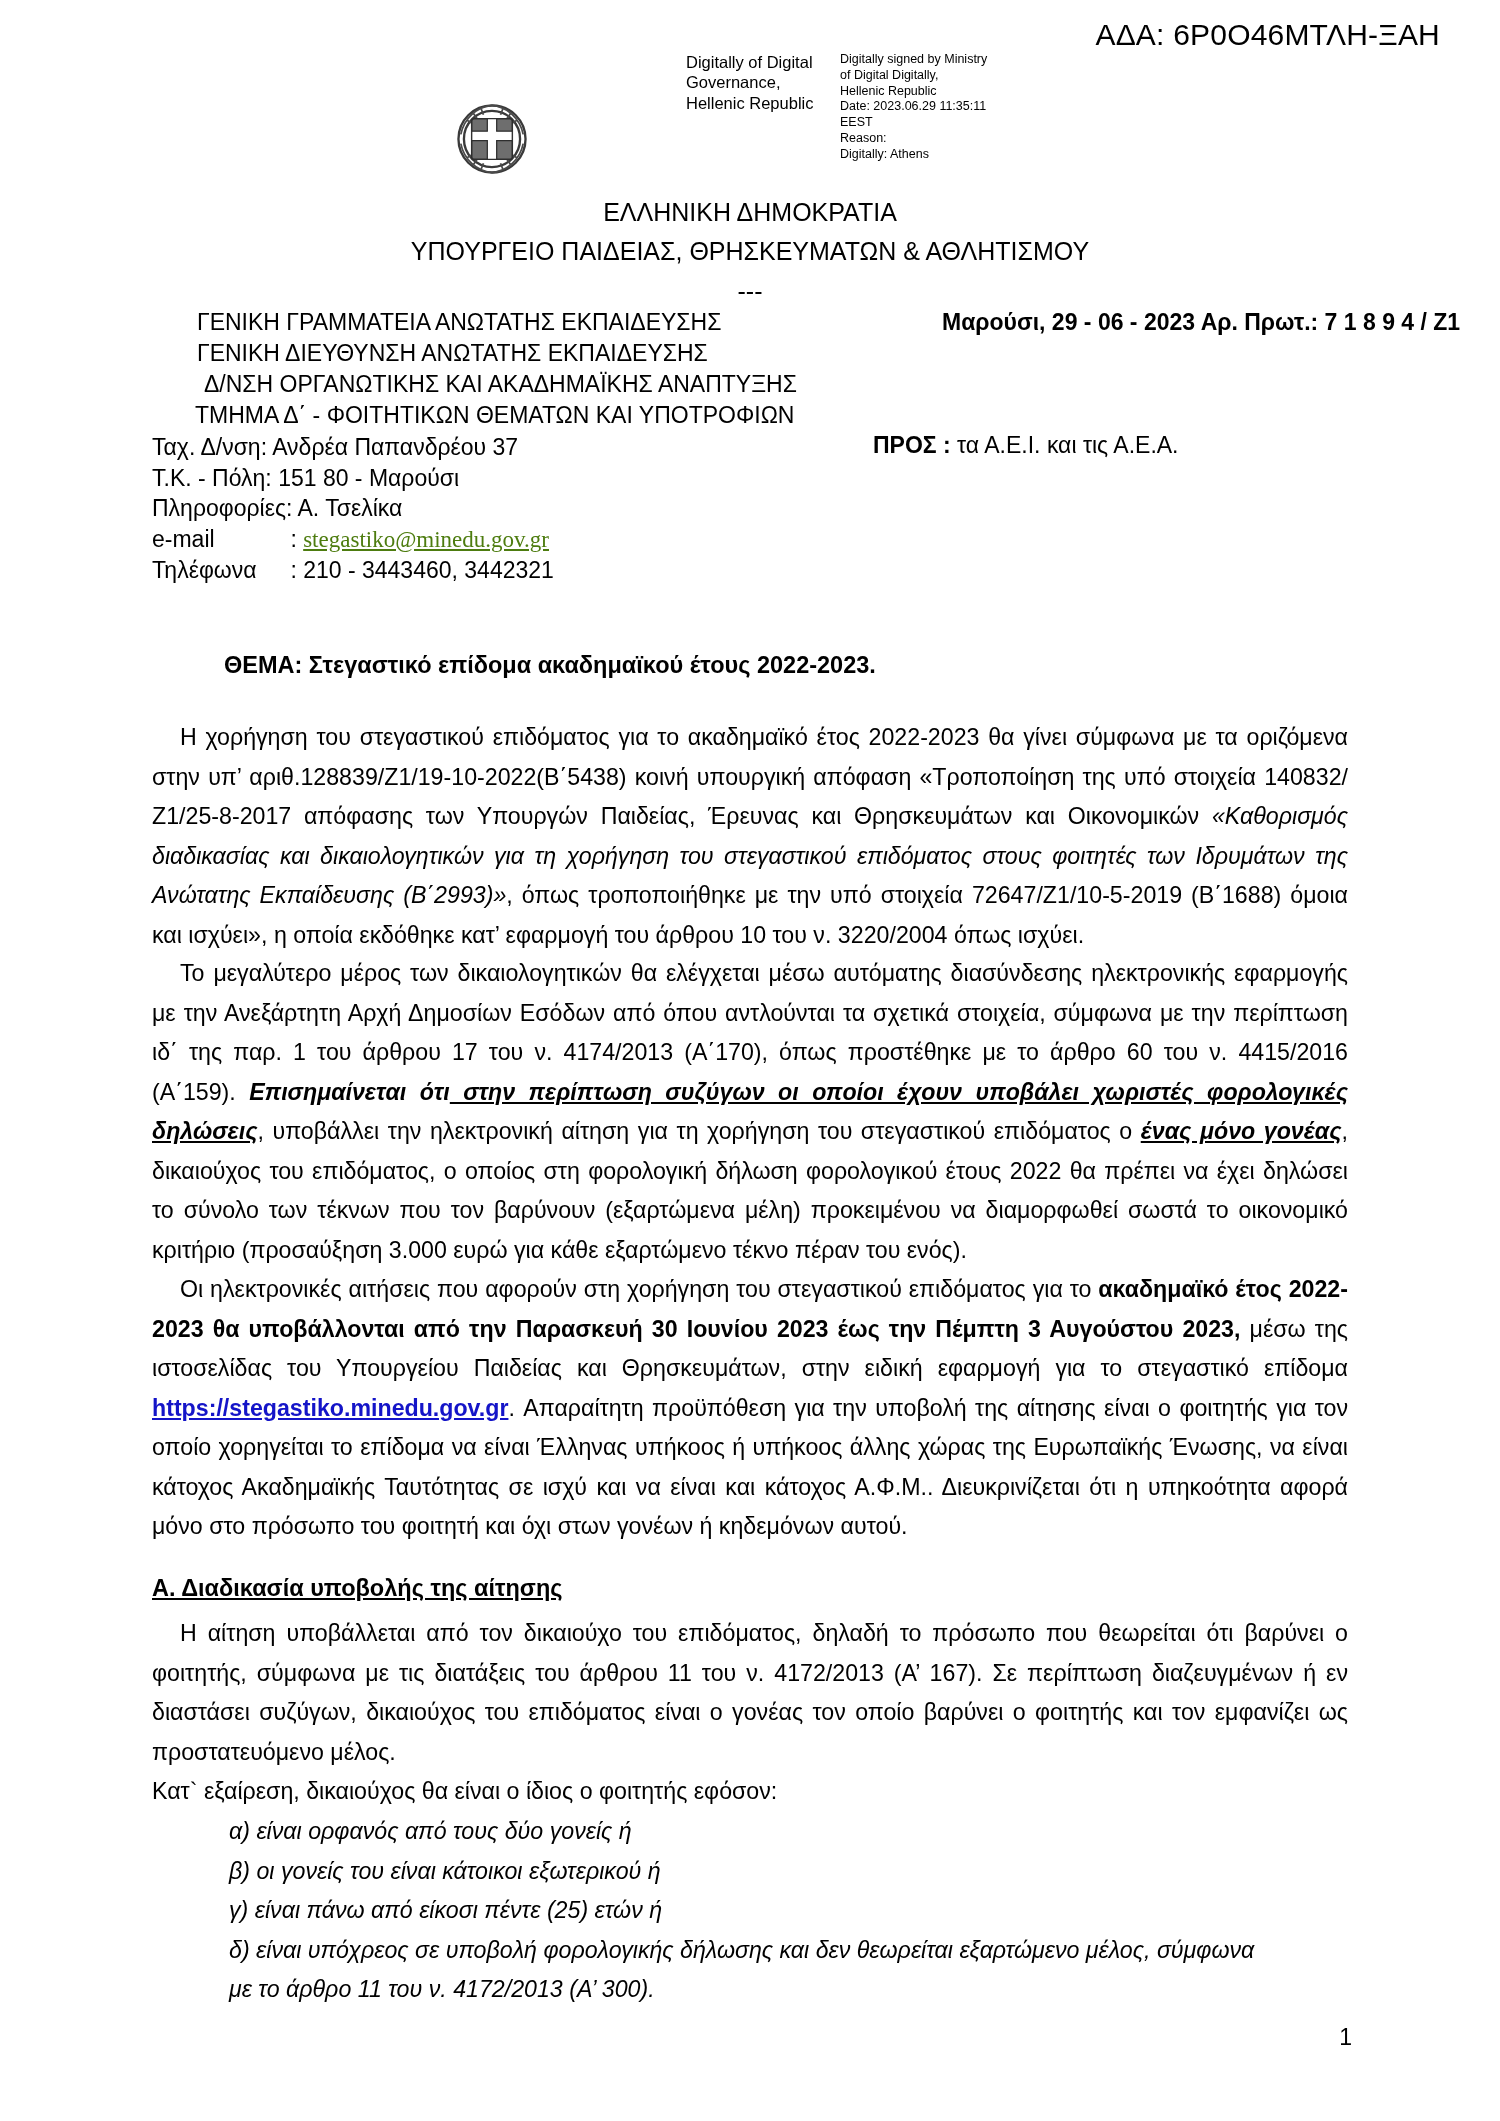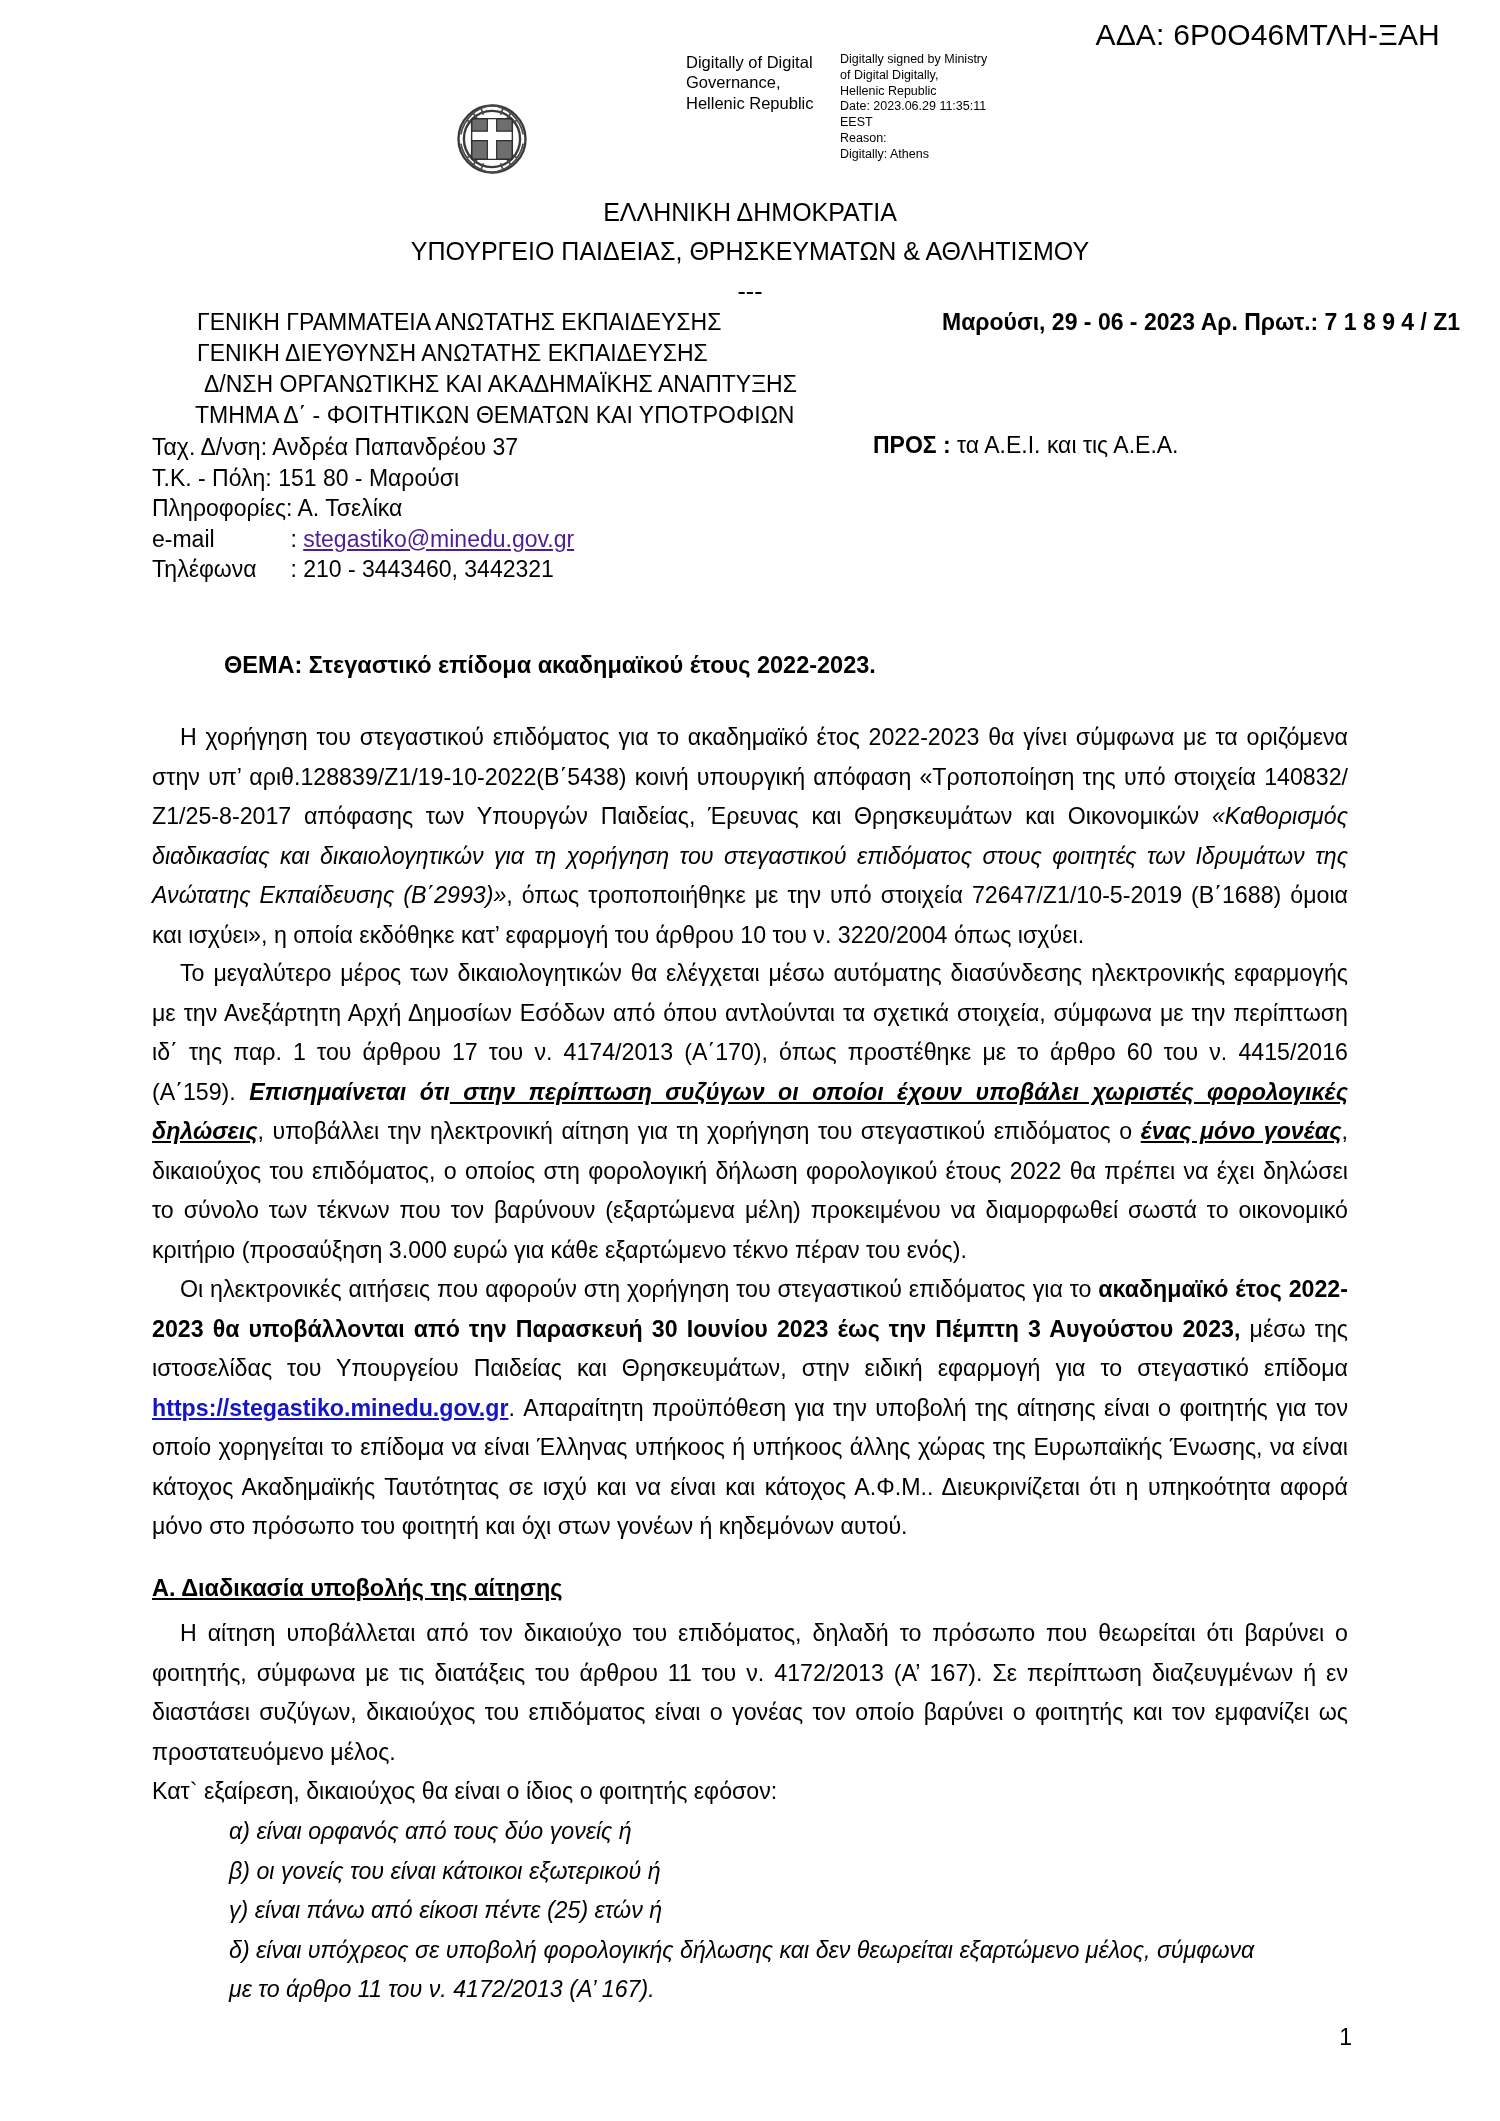--- a/index.html
+++ b/index.html
@@ -114,22 +114,23 @@
     top: 432px;
     left: 152px;
     font-family: "Liberation Sans", sans-serif;
     font-size: 23px;
     line-height: 30.5px;
     white-space: nowrap;
   }
   .contact .c-row { display: block; }
   .contact .label-w { display: inline-block; width: 132px; }
   .mail-link {
-    color: #4c1d95;
+    color: #4d7c0f;
     text-decoration: underline;
+    font-family: Liberation Serif, serif;
   }
   .pros {
     position: absolute;
     top: 432px;
     left: 873px;
     font-family: "Liberation Sans", sans-serif;
     font-size: 23px;
     white-space: nowrap;
   }
   .pros b { font-weight: bold; }
@@ -343,18 +344,18 @@
   <div class="sec-body">
     <p>Η αίτηση υποβάλλεται από τον δικαιούχο του επιδόματος, δηλαδή το πρόσωπο που θεωρείται ότι  βαρύνει ο φοιτητής, σύμφωνα με τις διατάξεις του άρθρου 11 του ν. 4172/2013 (Α’ 167). Σε περίπτωση διαζευγμένων ή εν διαστάσει συζύγων, δικαιούχος του επιδόματος είναι ο γονέας τον οποίο βαρύνει ο φοιτητής και τον εμφανίζει ως προστατευόμενο μέλος.</p>
     <p class="noindent">Κατ` εξαίρεση, δικαιούχος θα είναι ο ίδιος ο φοιτητής εφόσον:</p>
   </div>
 
   <div class="lettered">
     <span class="li">α) είναι ορφανός από τους δύο γονείς ή</span>
     <span class="li">β) οι γονείς του είναι κάτοικοι εξωτερικού ή</span>
     <span class="li">γ) είναι πάνω από είκοσι πέντε (25) ετών ή</span>
     <span class="li">δ) είναι υπόχρεος σε υποβολή φορολογικής δήλωσης και δεν θεωρείται εξαρτώμενο μέλος, σύμφωνα</span>
-    <span class="li wrap">με το άρθρο 11 του ν. 4172/2013 (Α’ 167).</span>
+    <span class="li wrap">με το άρθρο 11 του ν. 4172/2013 (Α’ 300).</span>
   </div>
 
   <div class="page-num">1</div>
 
 </div>
 
 </body></html>

